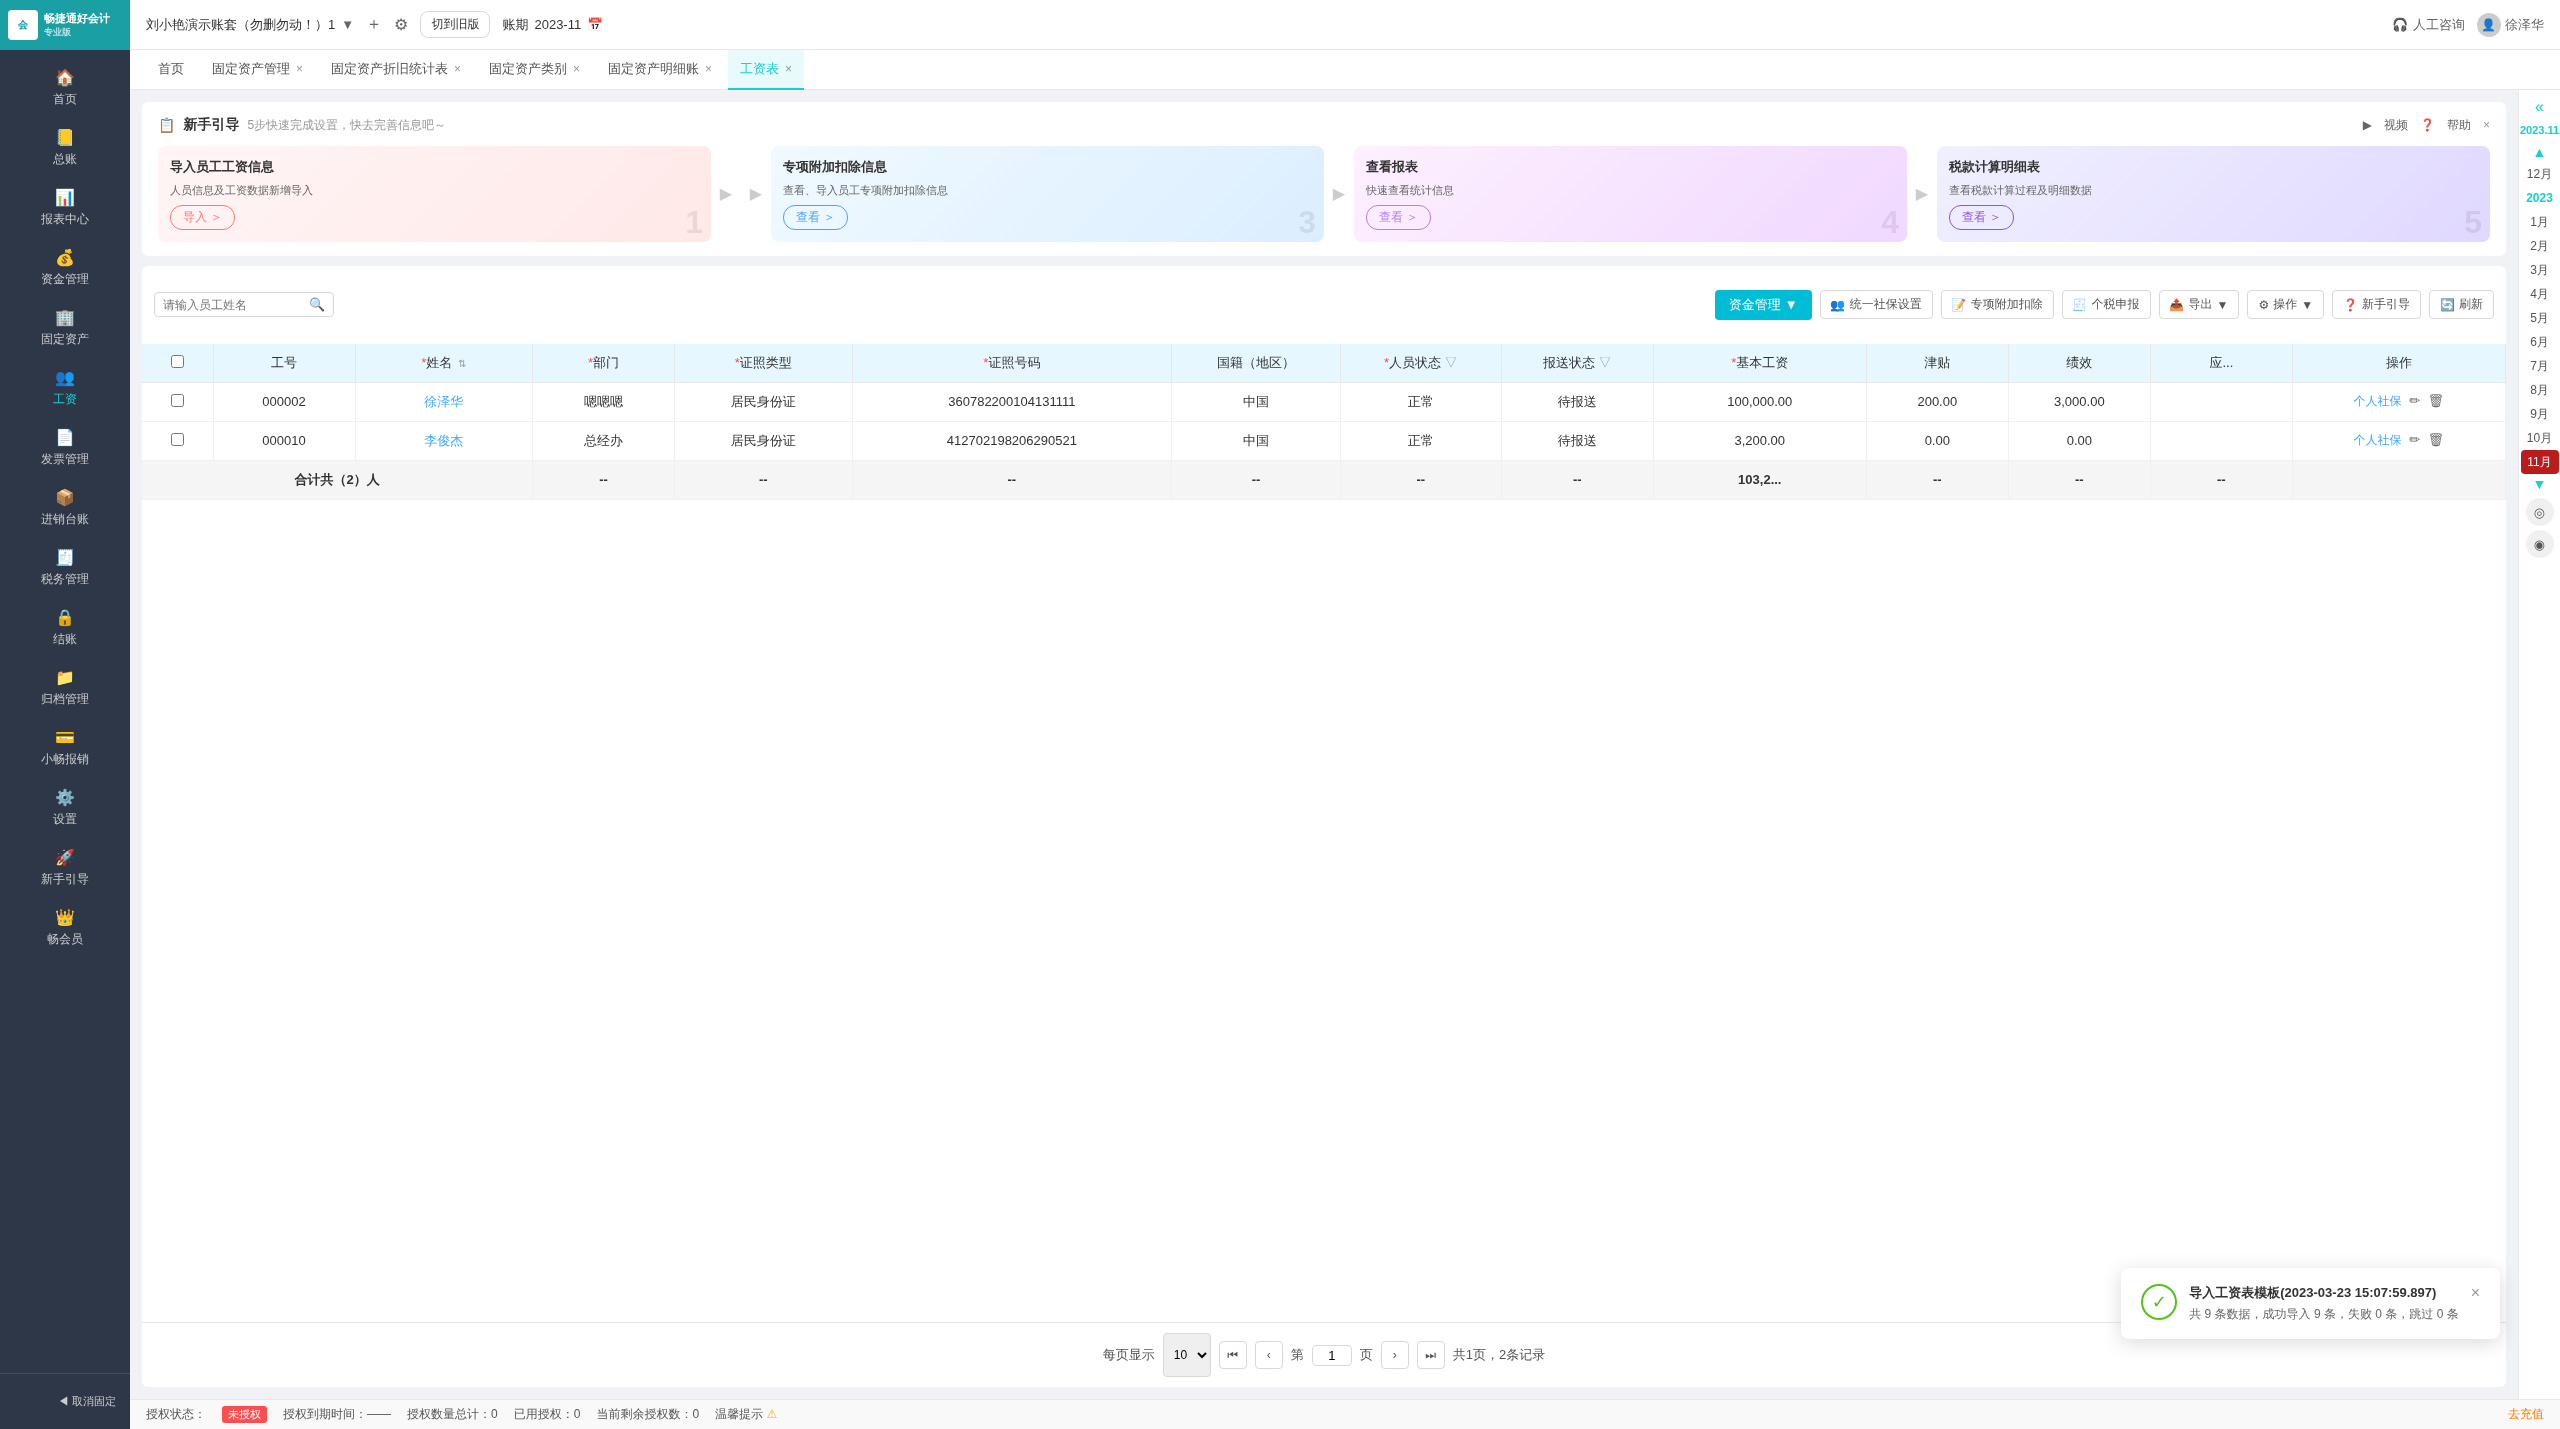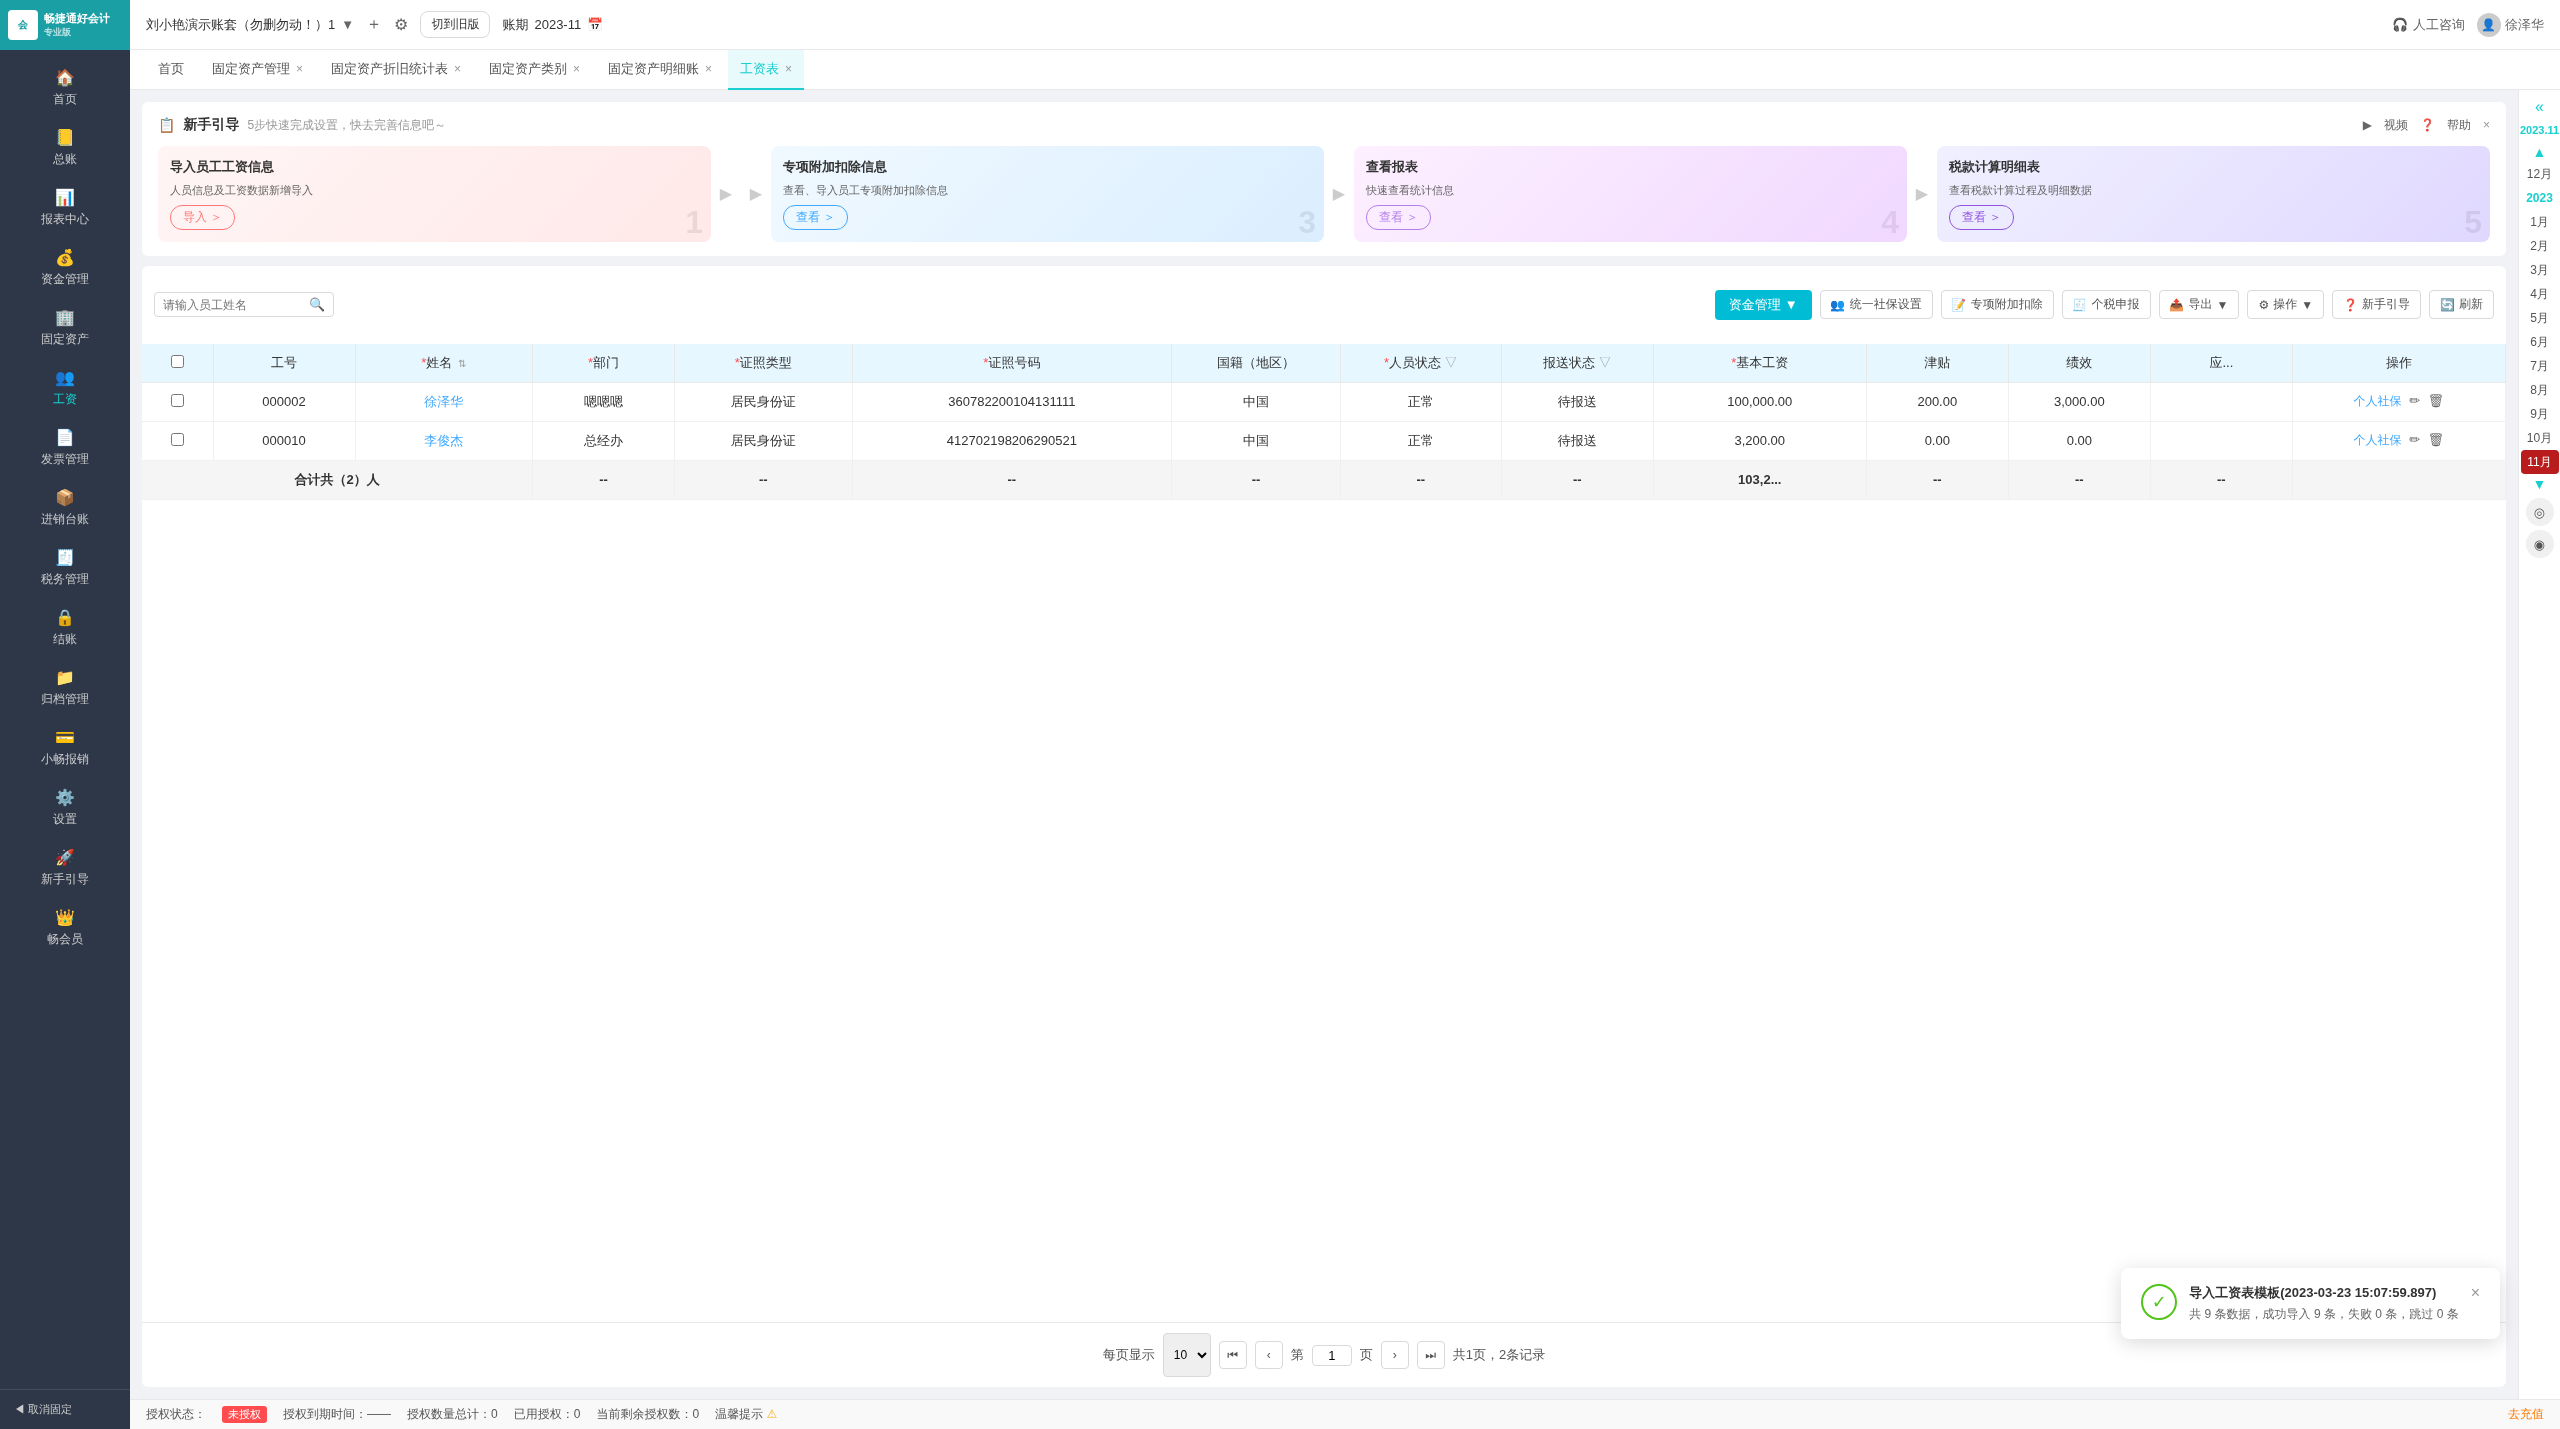--- a/index.html
+++ b/index.html
@@ -48,24 +48,24 @@
       padding: 10px 8px;
       cursor: pointer;
       color: #ccc;
       font-size: 12px;
       gap: 4px;
       transition: background 0.2s;
     }
     .sidebar-item.active { color: #1acfcf; }
     .sidebar-item .nav-icon { font-size: 16px; }
     .sidebar-footer {
-      padding: 6px 8px;
+      padding: 14px 8px;
       display: flex;
       flex-direction: column;
-      align-items: flex-start;
+      align-items: flex-end;
       gap: 8px;
       border-top: 1px solid rgba(255,255,255,0.1);
     }
     .cancel-fix {
       font-size: 11px;
       color: #ccc;
       cursor: pointer;
       padding: 6px;
     }
 

